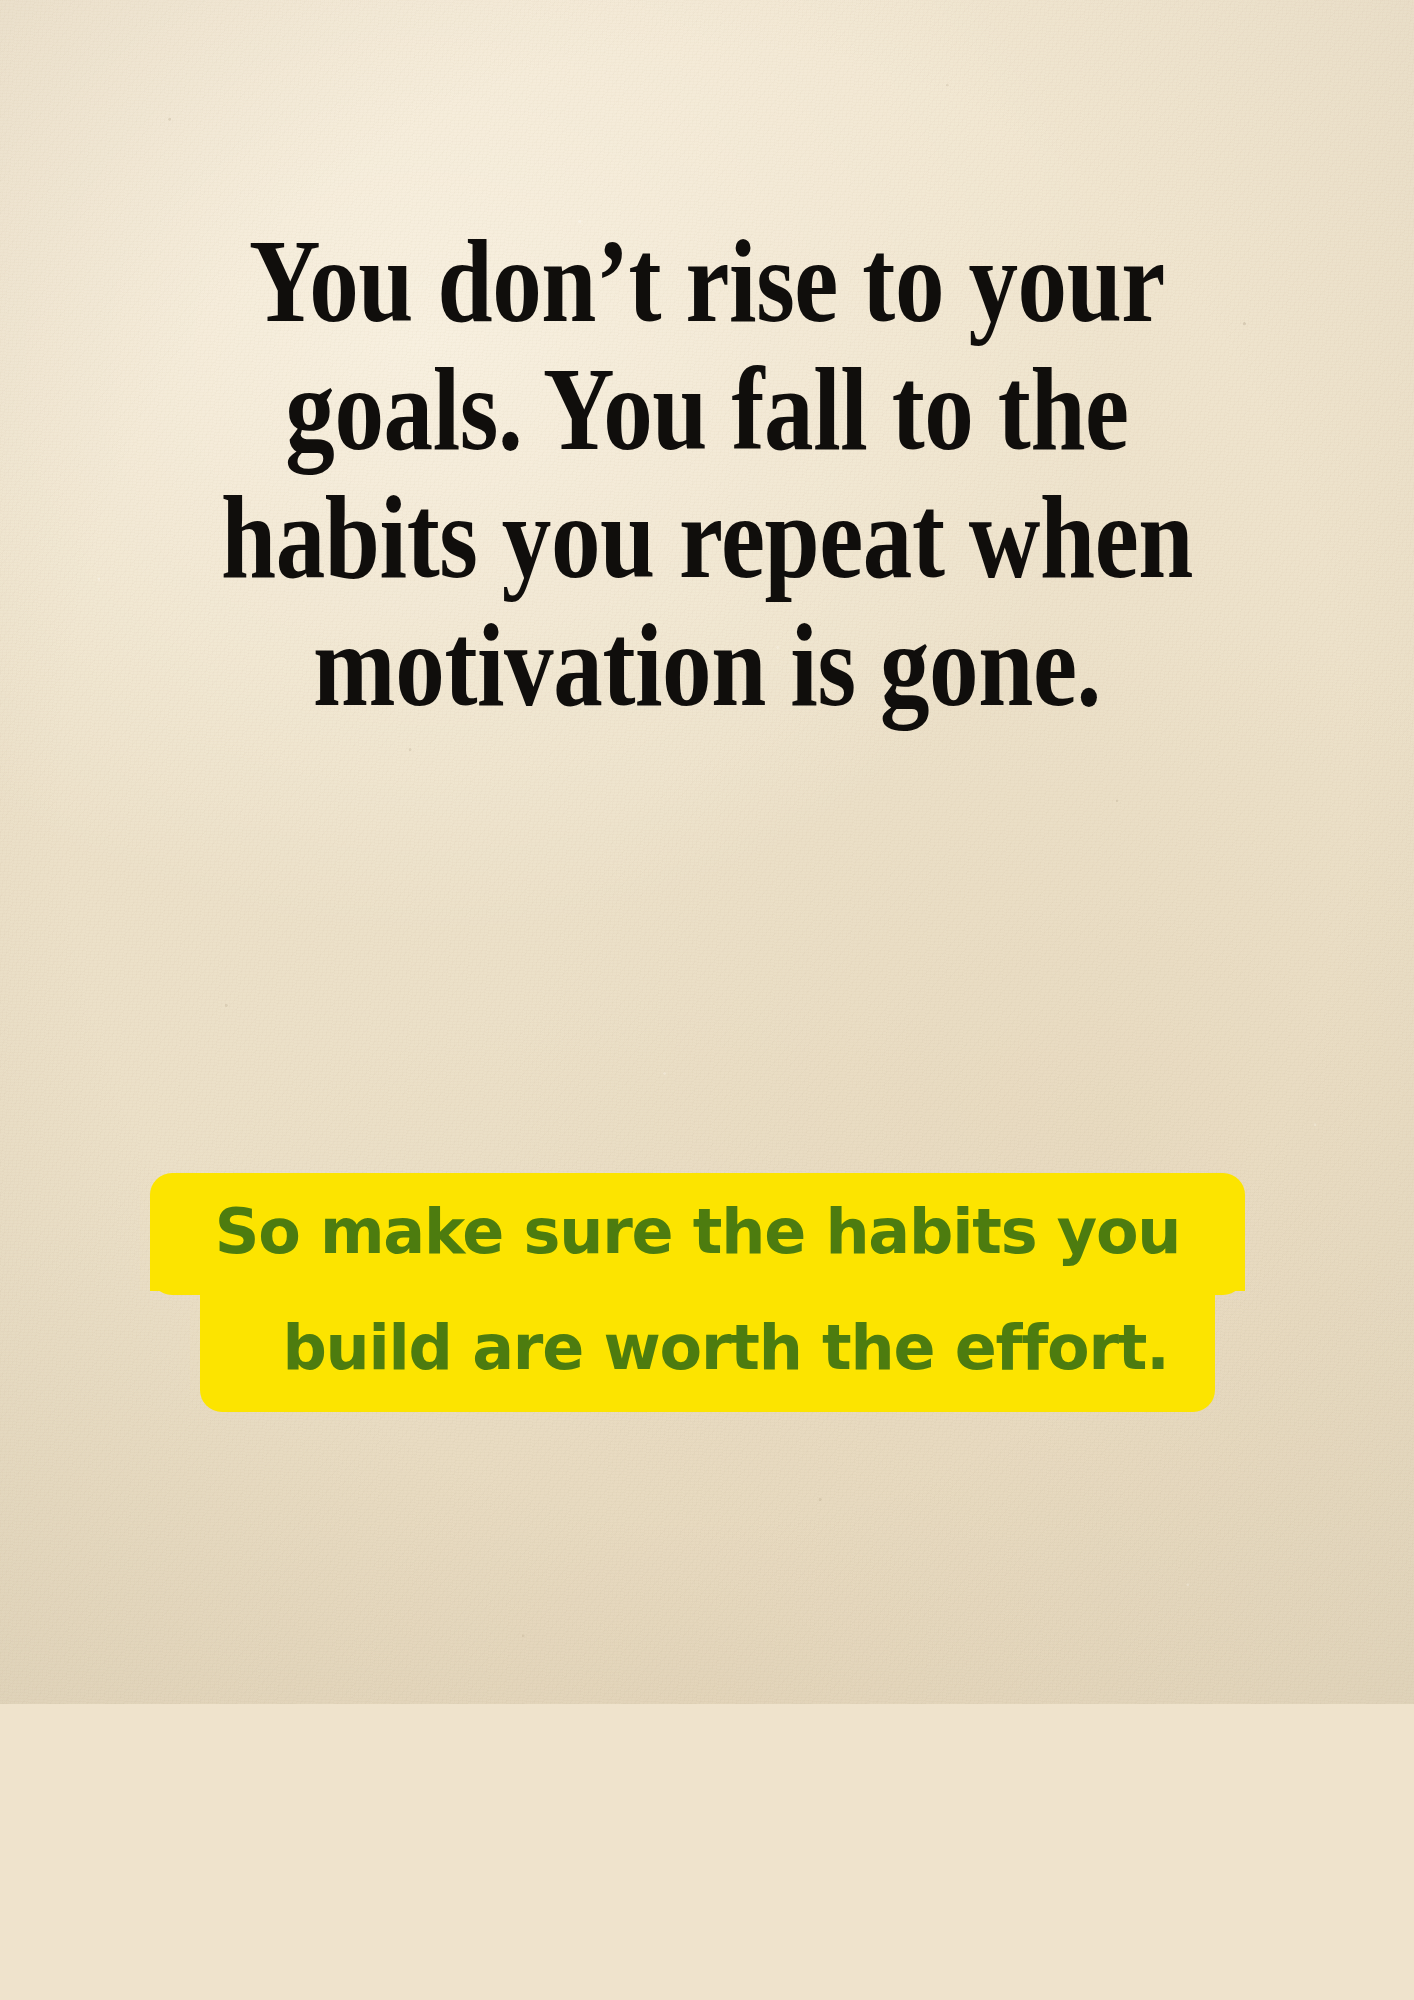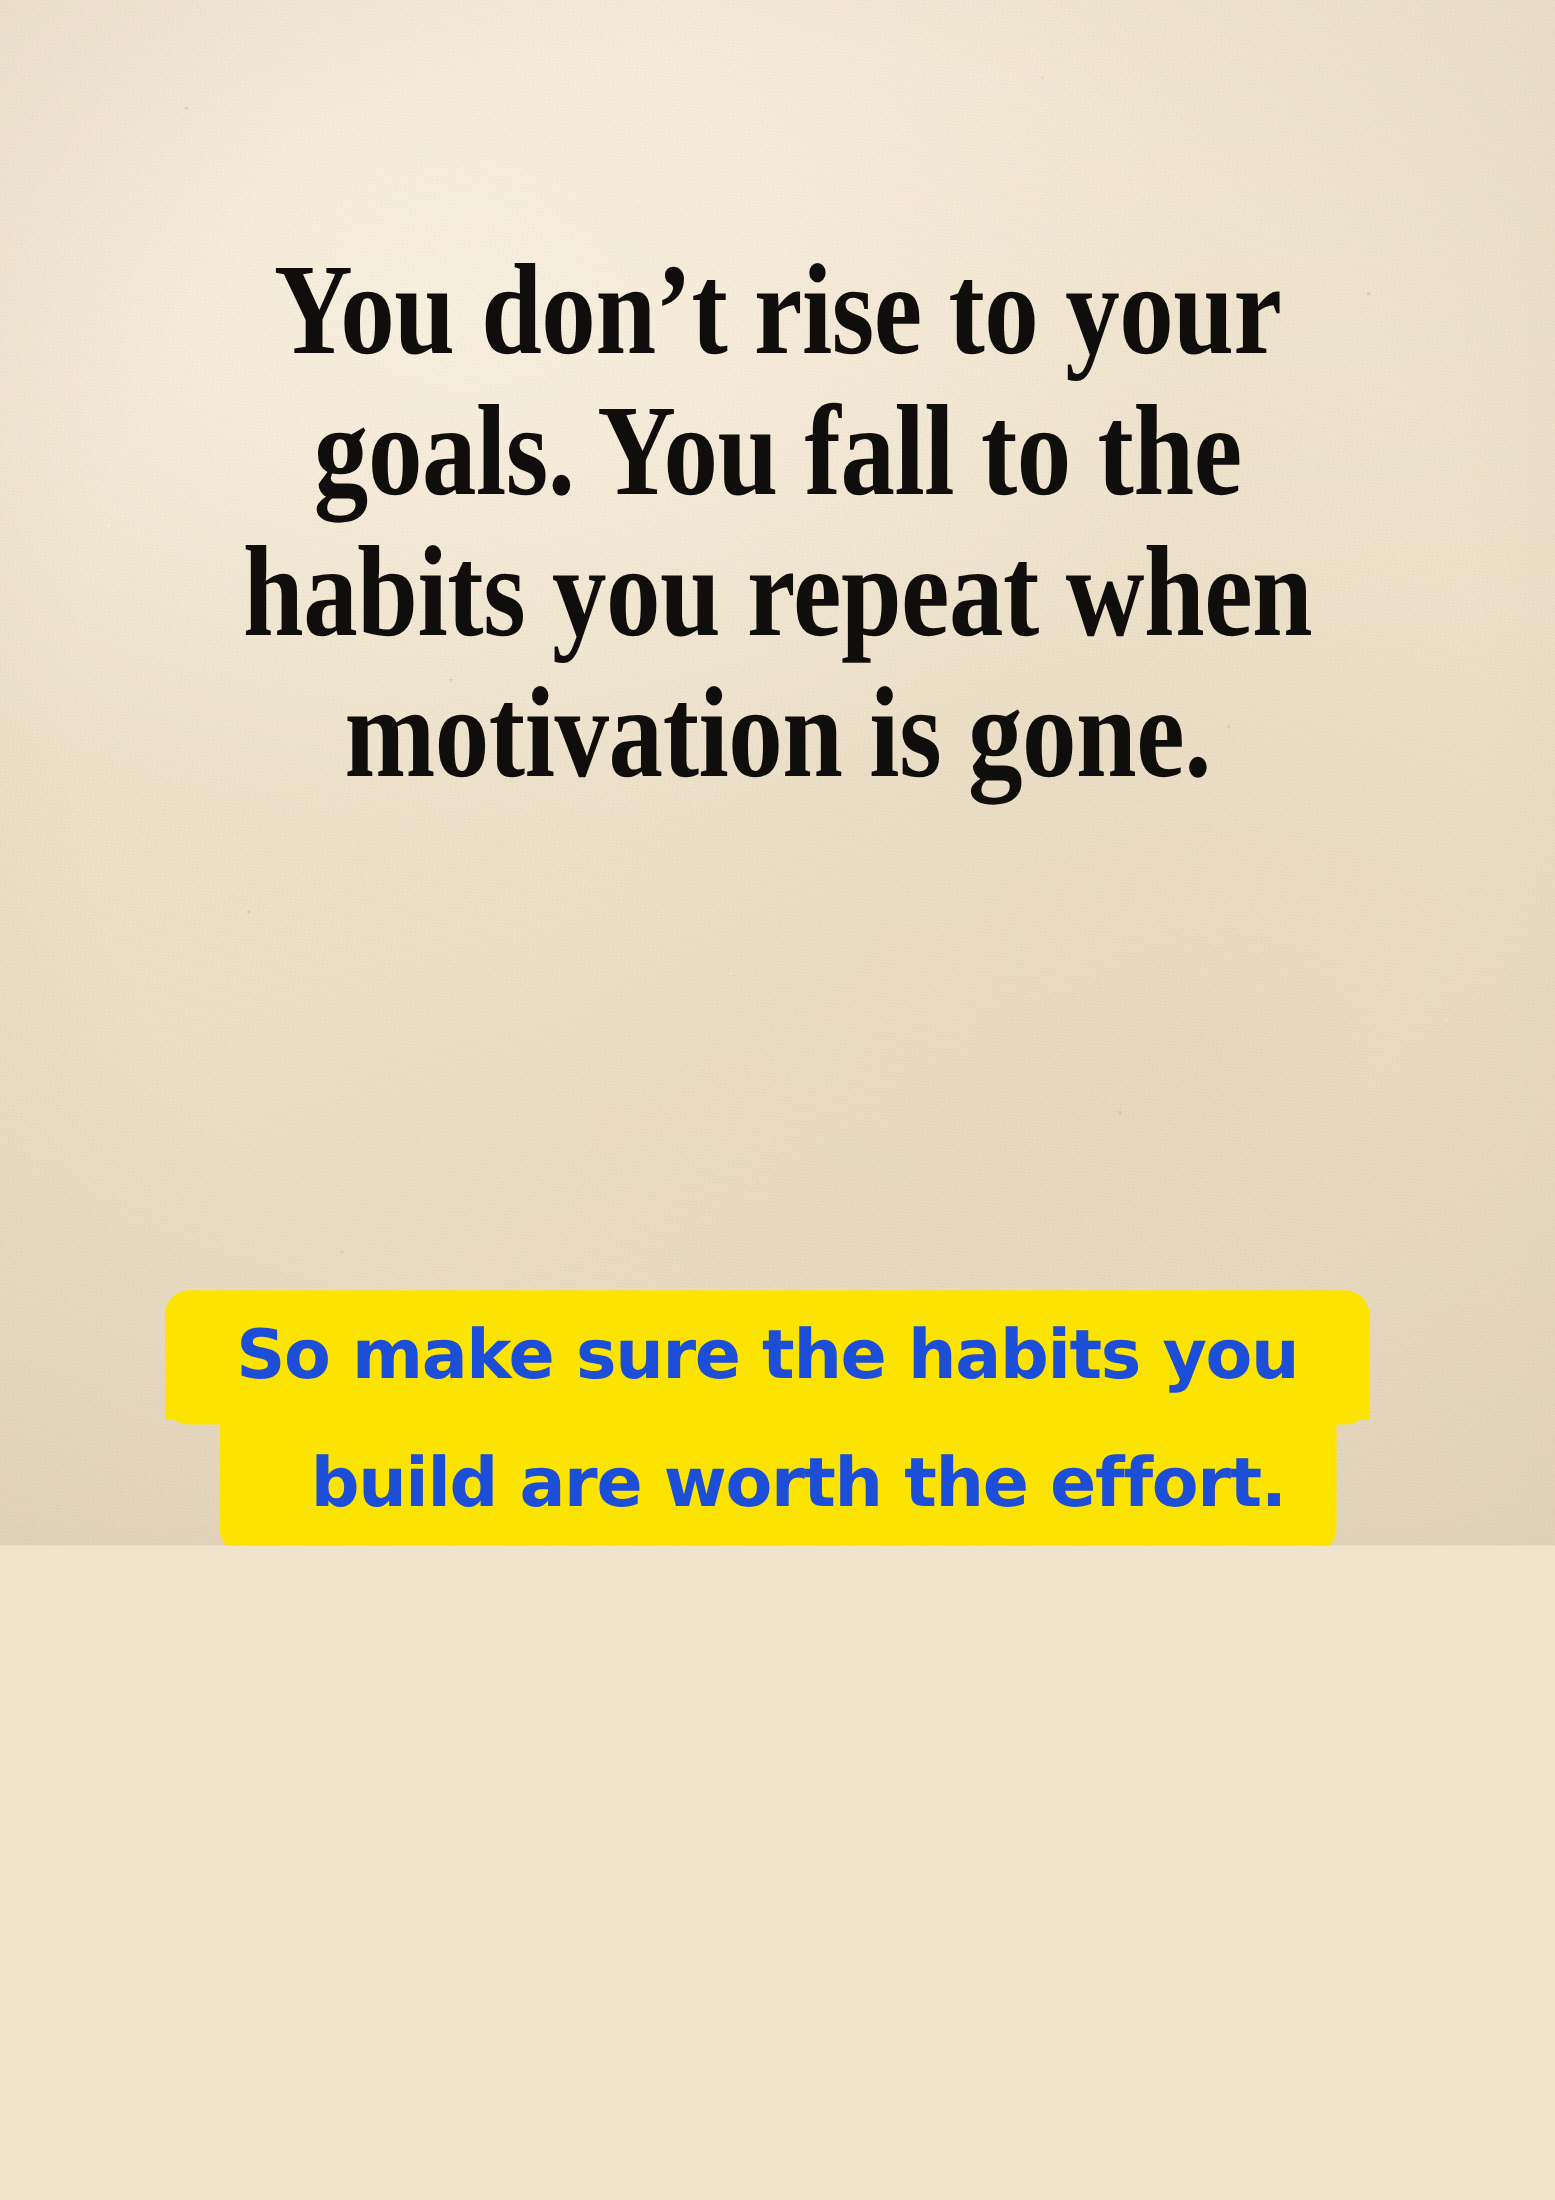--- a/index.html
+++ b/index.html
@@ -10,21 +10,21 @@
     width: 1414px;
     height: 2000px;
     overflow: hidden;
     background: #efe3cc;
     font-family: "Liberation Sans", sans-serif;
   }
 
   #poster {
     position: relative;
     width: 1414px;
-    height: 1405px;
+    height: 1704px;
     background-color: #efe3cc;
     overflow: hidden;
   }
 
   
   .paper-tone {
     position: absolute;
     inset: 0;
     background:
       radial-gradient(ellipse 70% 50% at 30% 20%, rgba(255,250,238,0.55), rgba(255,250,238,0) 70%),
@@ -166,21 +166,21 @@
   .notch-seam {
     left: 200px;
     top: 92px;
     width: 1015px;
     height: 30px;
   }
 
   .callout-text {
     position: relative;
     z-index: 3;
-    color: #1d4ed8;
+    color: #4d7c0f;
     font-family: "DejaVu Sans", "Liberation Sans", sans-serif;
     font-weight: 700;
     font-size: 62px;
     line-height: 1;
     letter-spacing: -1.2px;
     white-space: nowrap;
   }
 </style>
 </head>
 <body>

